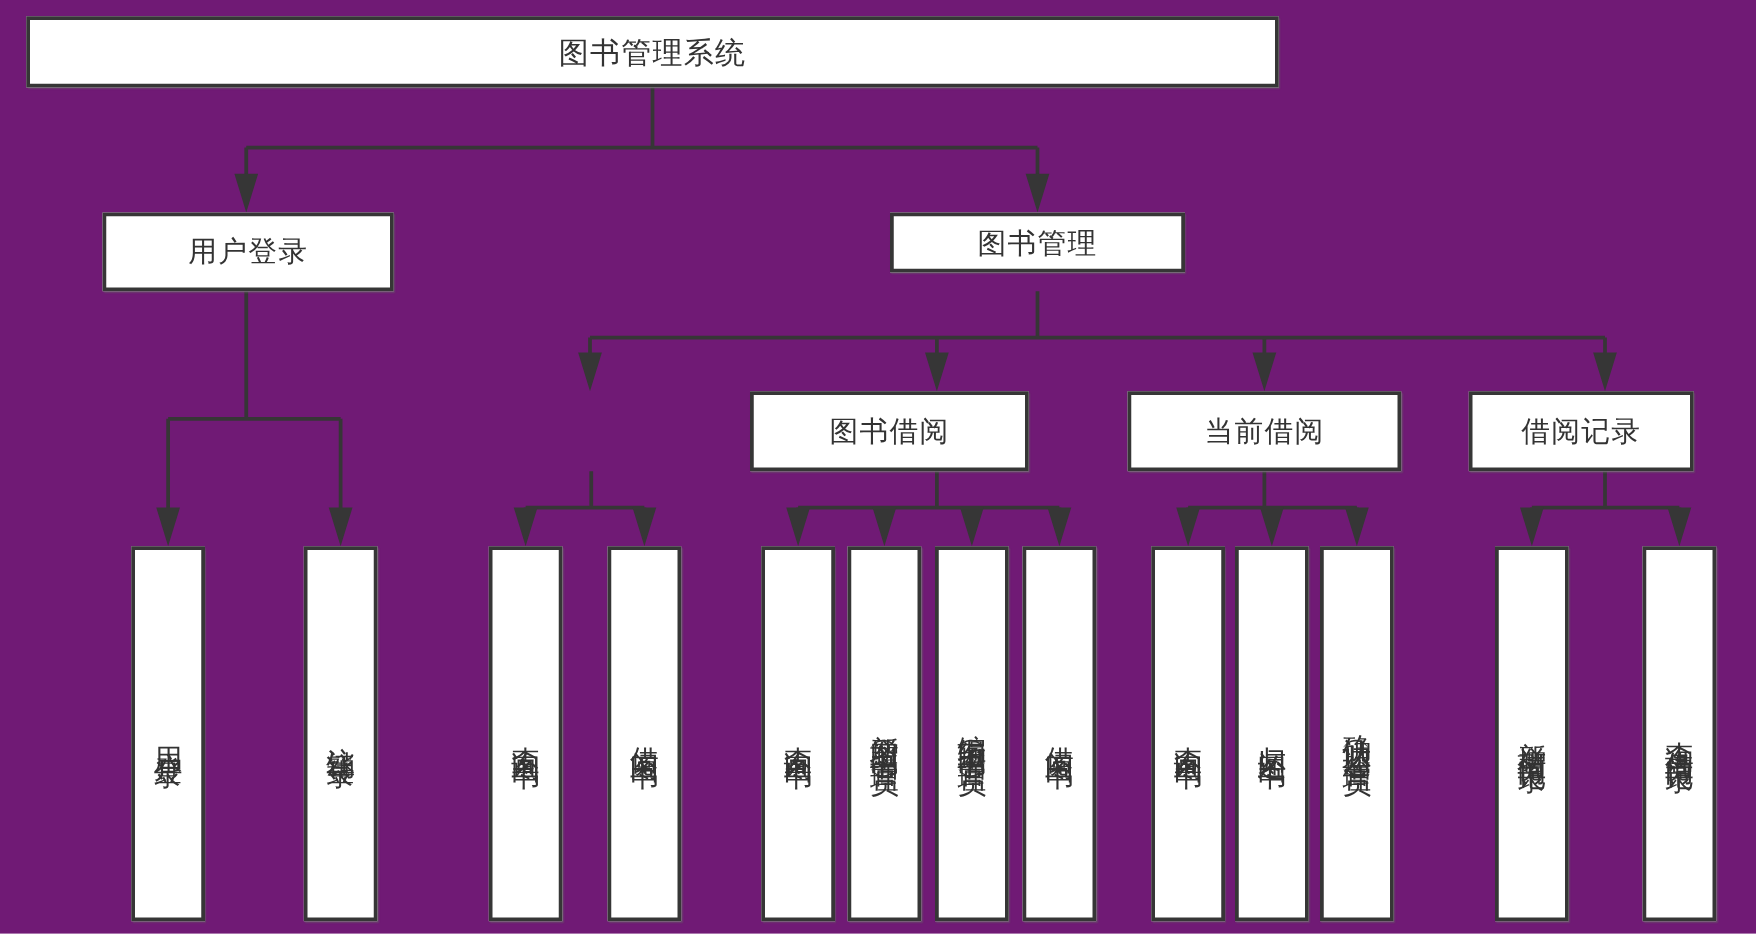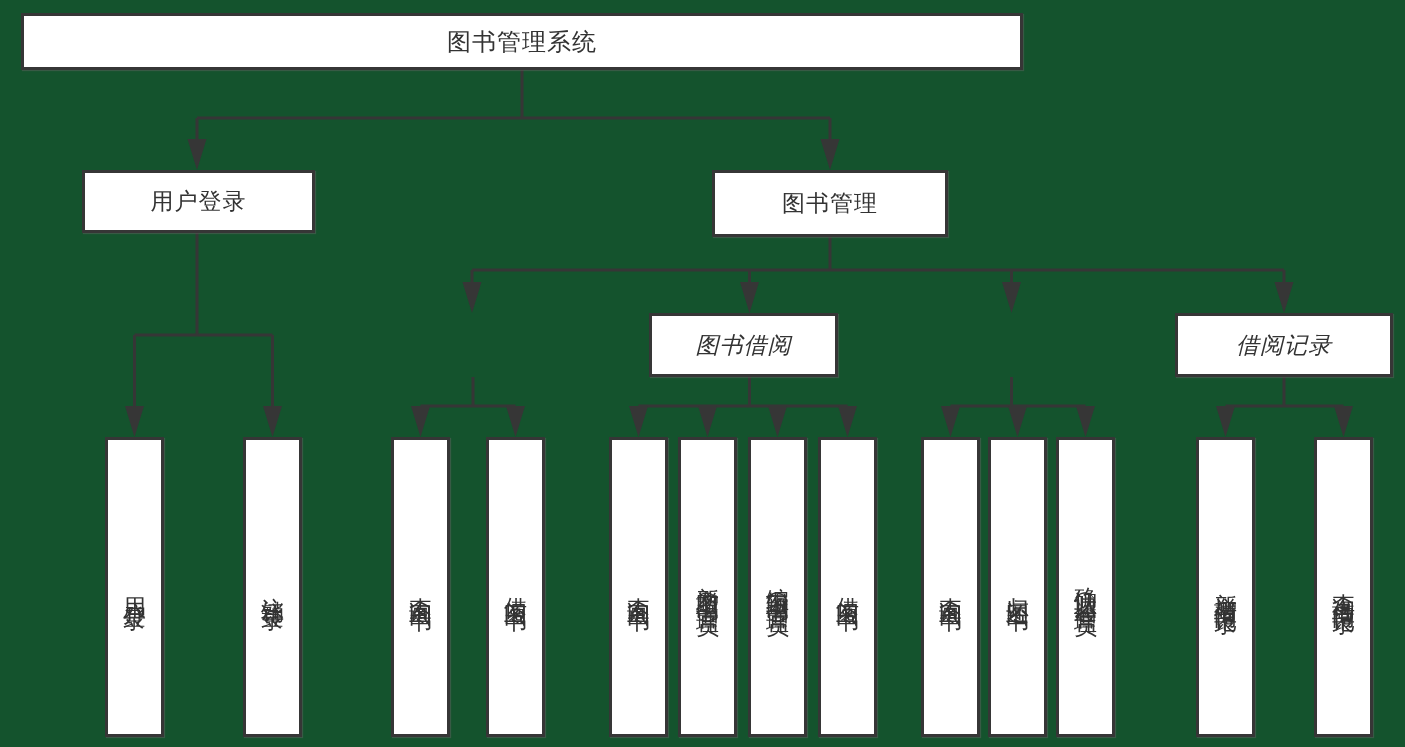--- a/index.html
+++ b/index.html
@@ -1,20 +1,20 @@
 <!DOCTYPE html>
 <html><head>
 <meta charset="utf-8">
 <style>
   html, body { margin: 0; padding: 0; background: #ffffff; }
   .canvas {
     position: relative;
     width: 1405px;
     height: 747px;
-    background: #14532d;
+    background: #701a75;
     font-family: "Liberation Sans", "DejaVu Sans", sans-serif;
     overflow: hidden;
   }
   .connector-svg {
     position: absolute;
     left: 0; top: 0;
     width: 1405px; height: 747px;
   }
   .node {
     position: absolute;
@@ -116,28 +116,31 @@
     </g>
   </svg>
 
   <div class="node hbox root" style="left:21px; top:13px; width:1002px; height:57px;">
     <span>图书管理系统</span>
   </div>
 
   <div class="node hbox" style="left:82px; top:170px; width:233px; height:63px;">
     <span>用户登录</span>
   </div>
-  <div class="node hbox" style="left:712px; top:170px; width:236px; height:67px;">
+  <div class="node hbox" style="left:712px; top:170px; width:236px; height:48px;">
     <span>图书管理</span>
   </div>
 
-  <div class="node hbox" style="left:649px; top:313px; width:189px; height:64px;font-style:italic;">
+  <div class="node hbox" style="left:600px; top:313px; width:223px; height:64px;">
     <span>图书借阅</span>
   </div>
-  <div class="node hbox" style="left:1175px; top:313px; width:218px; height:64px;font-style:italic;">
+  <div class="node hbox" style="left:902px; top:313px; width:219px; height:64px;">
+    <span>当前借阅</span>
+  </div>
+  <div class="node hbox" style="left:1175px; top:313px; width:180px; height:64px;">
     <span>借阅记录</span>
   </div>
 
   <div class="node vbox" style="left:105px;">
     <span class="vtext">用户登录</span>
   </div>
   <div class="node vbox" style="left:243px;">
     <span class="vtext">注销登录</span>
   </div>
 

